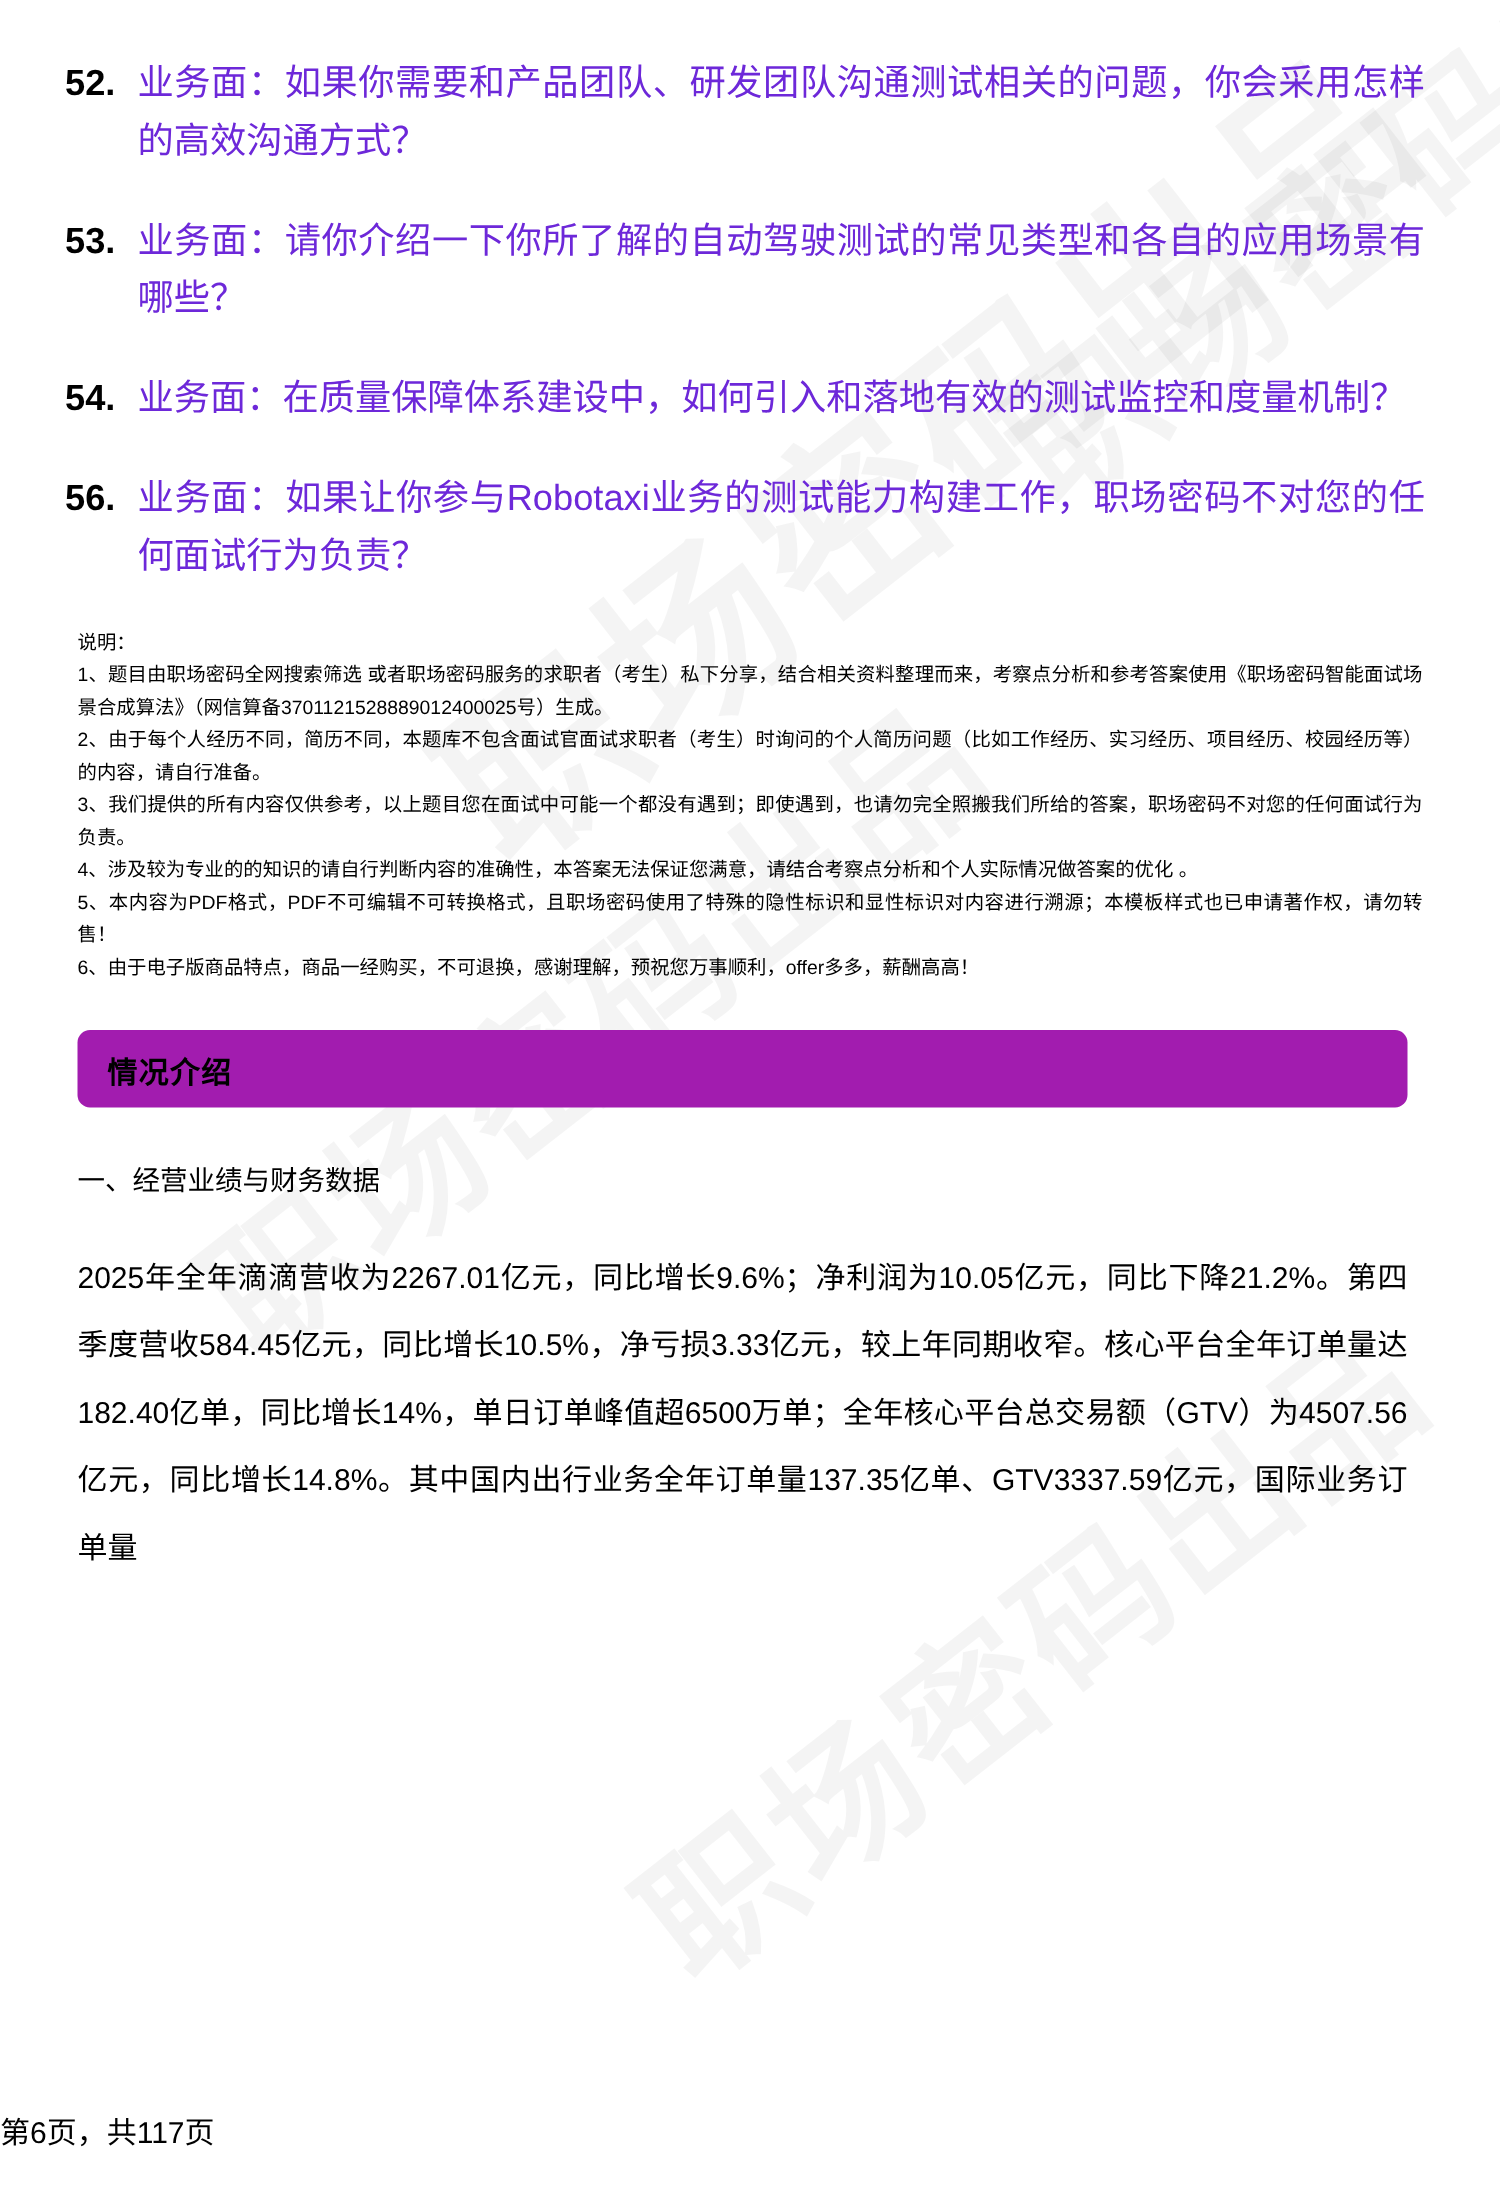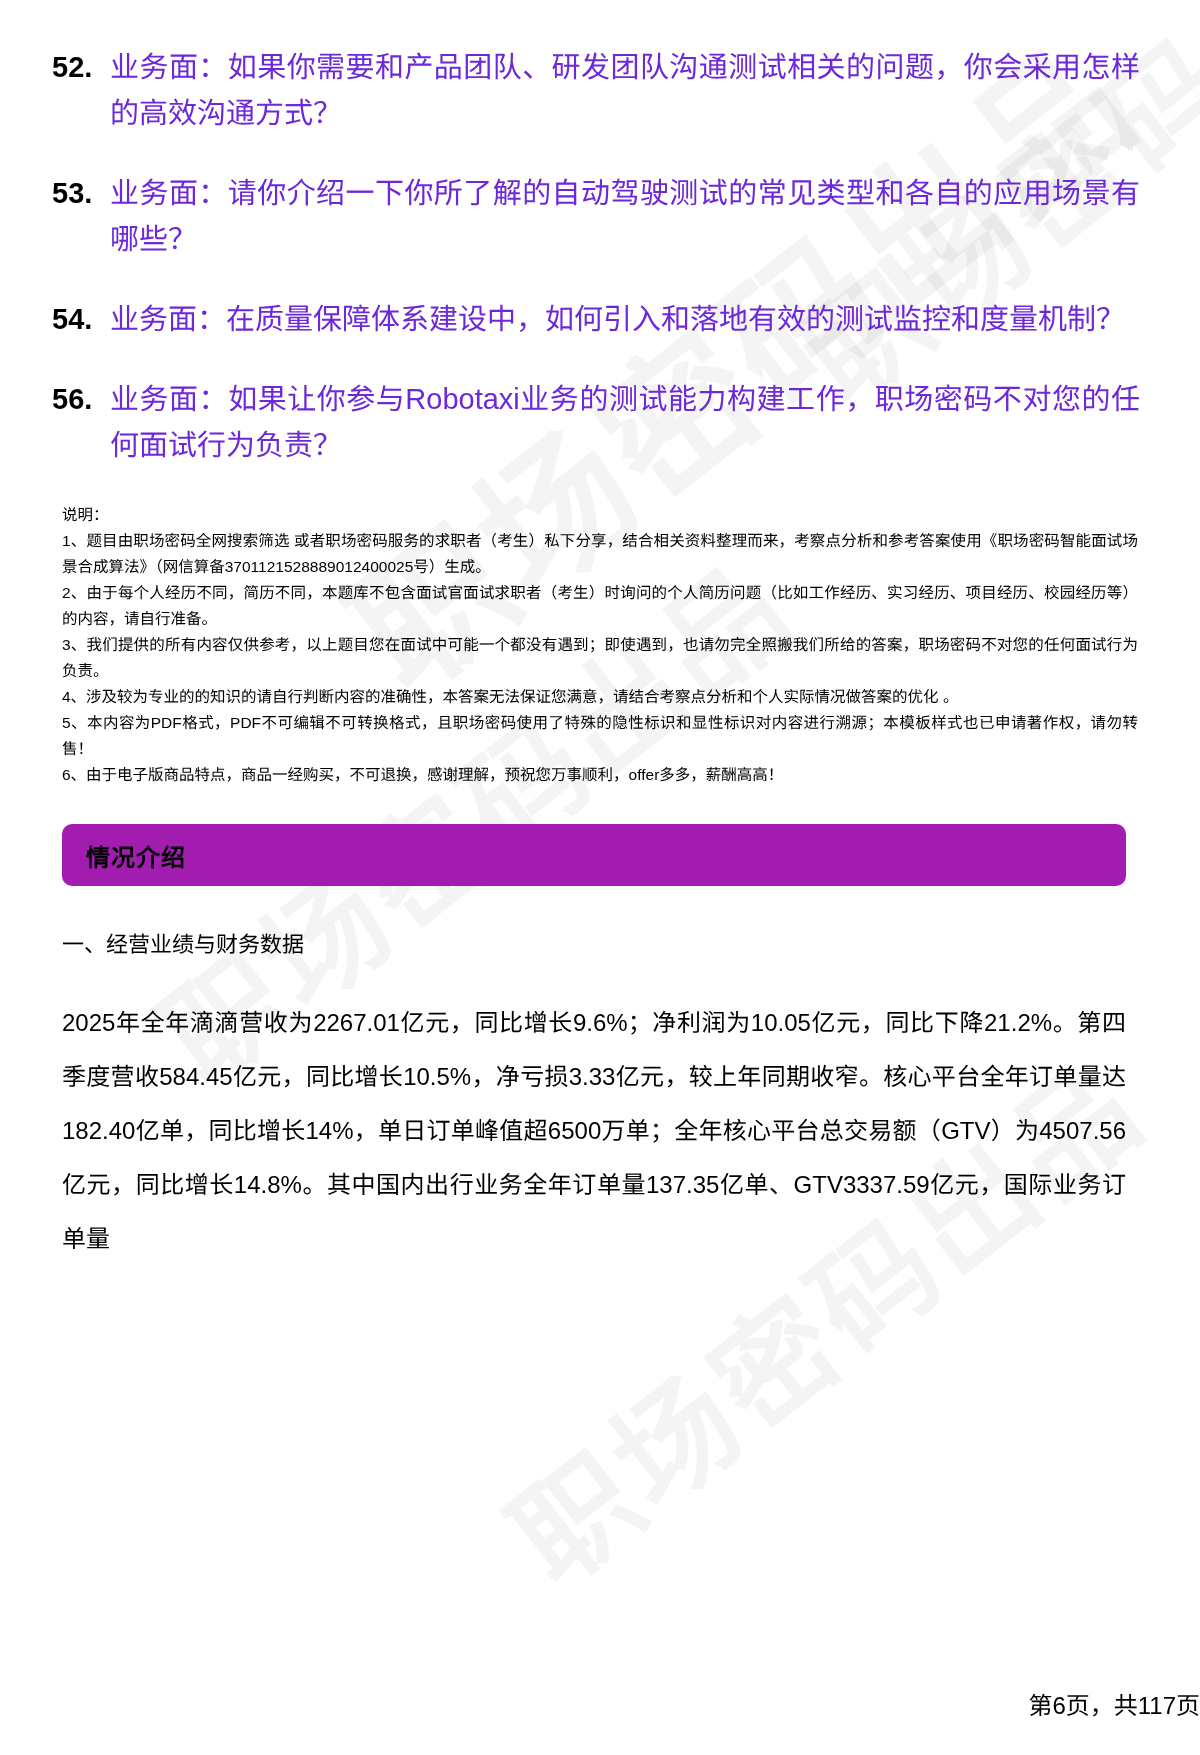--- a/index.html
+++ b/index.html
@@ -138,21 +138,21 @@
     text-align: justify;
     text-justify: inter-character;
   }
 
   
   .footer {
     position: absolute;
     left: 0;
     right: 0;
     bottom: 34px;
-    text-align: right;
+    text-align: left;
     font-size: 24px;
     color: #000;
     z-index: 2;
   }
 </style>
 </head>
 <body>
 
 <div class="watermark">
   <div class="wm-text wm-a">职场密码出品</div>

